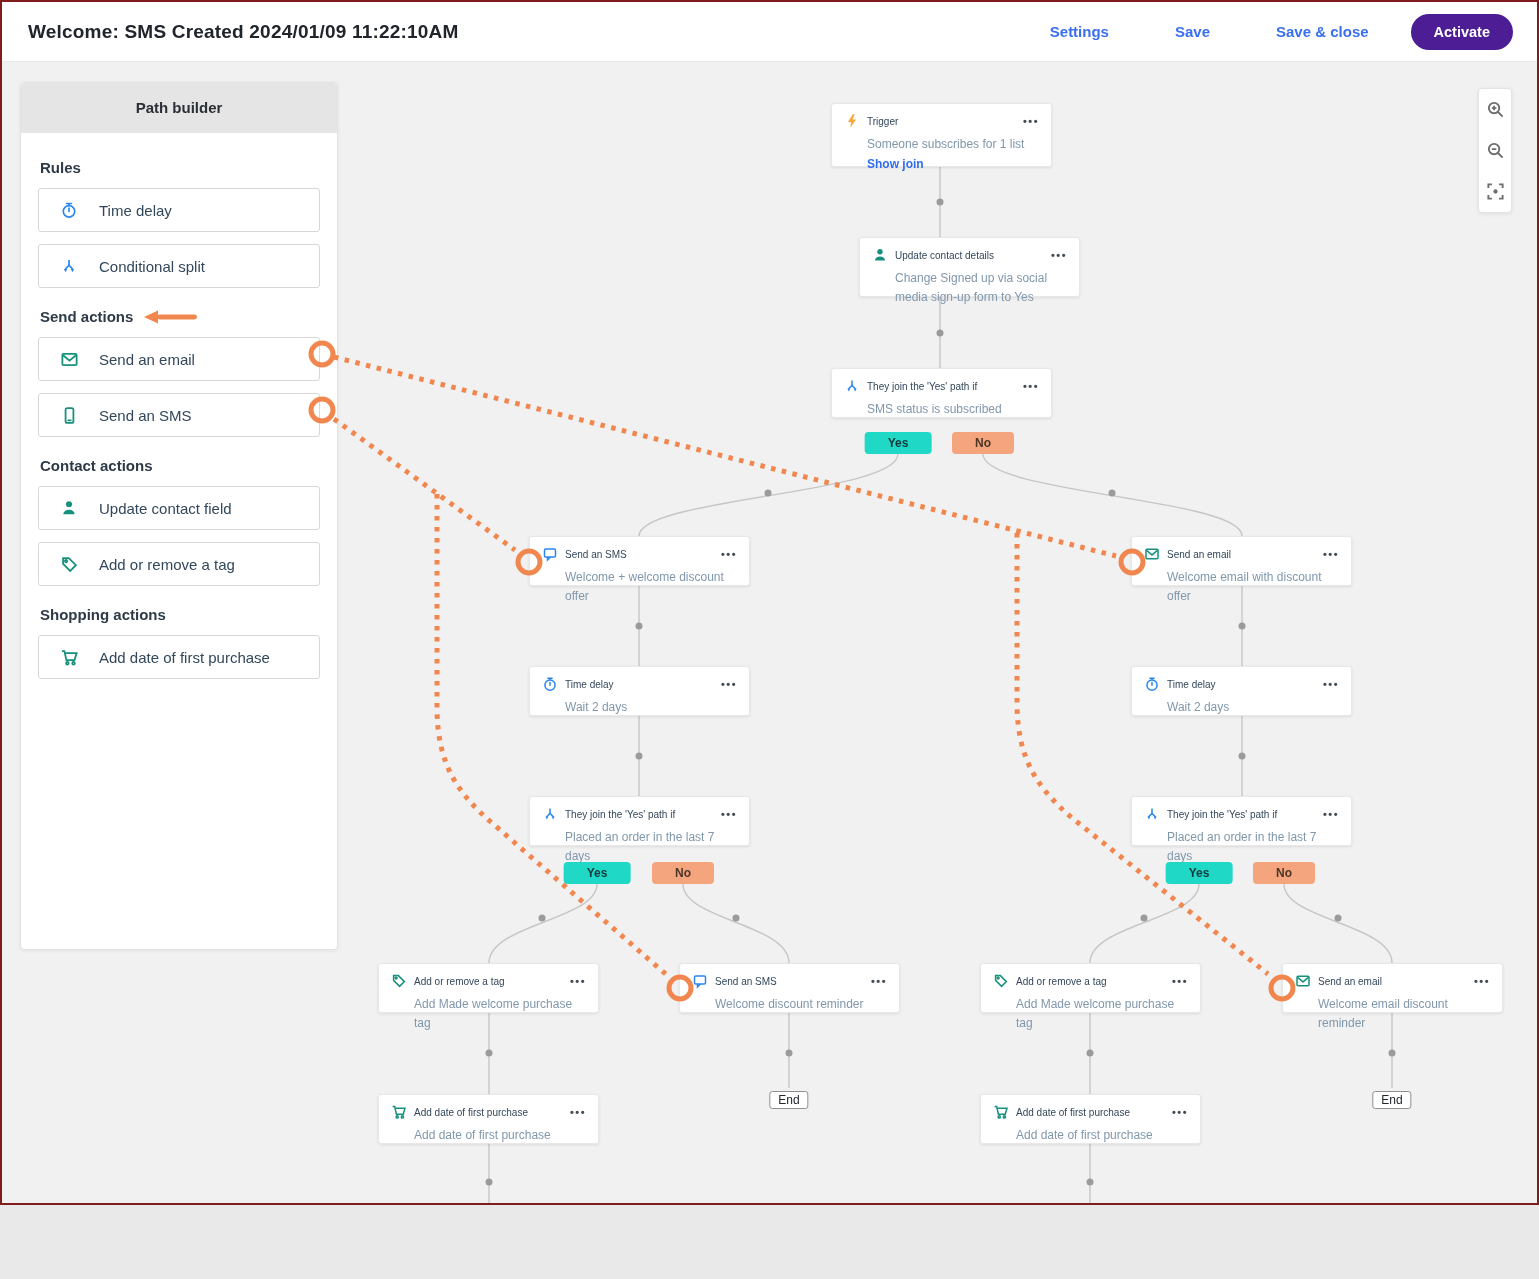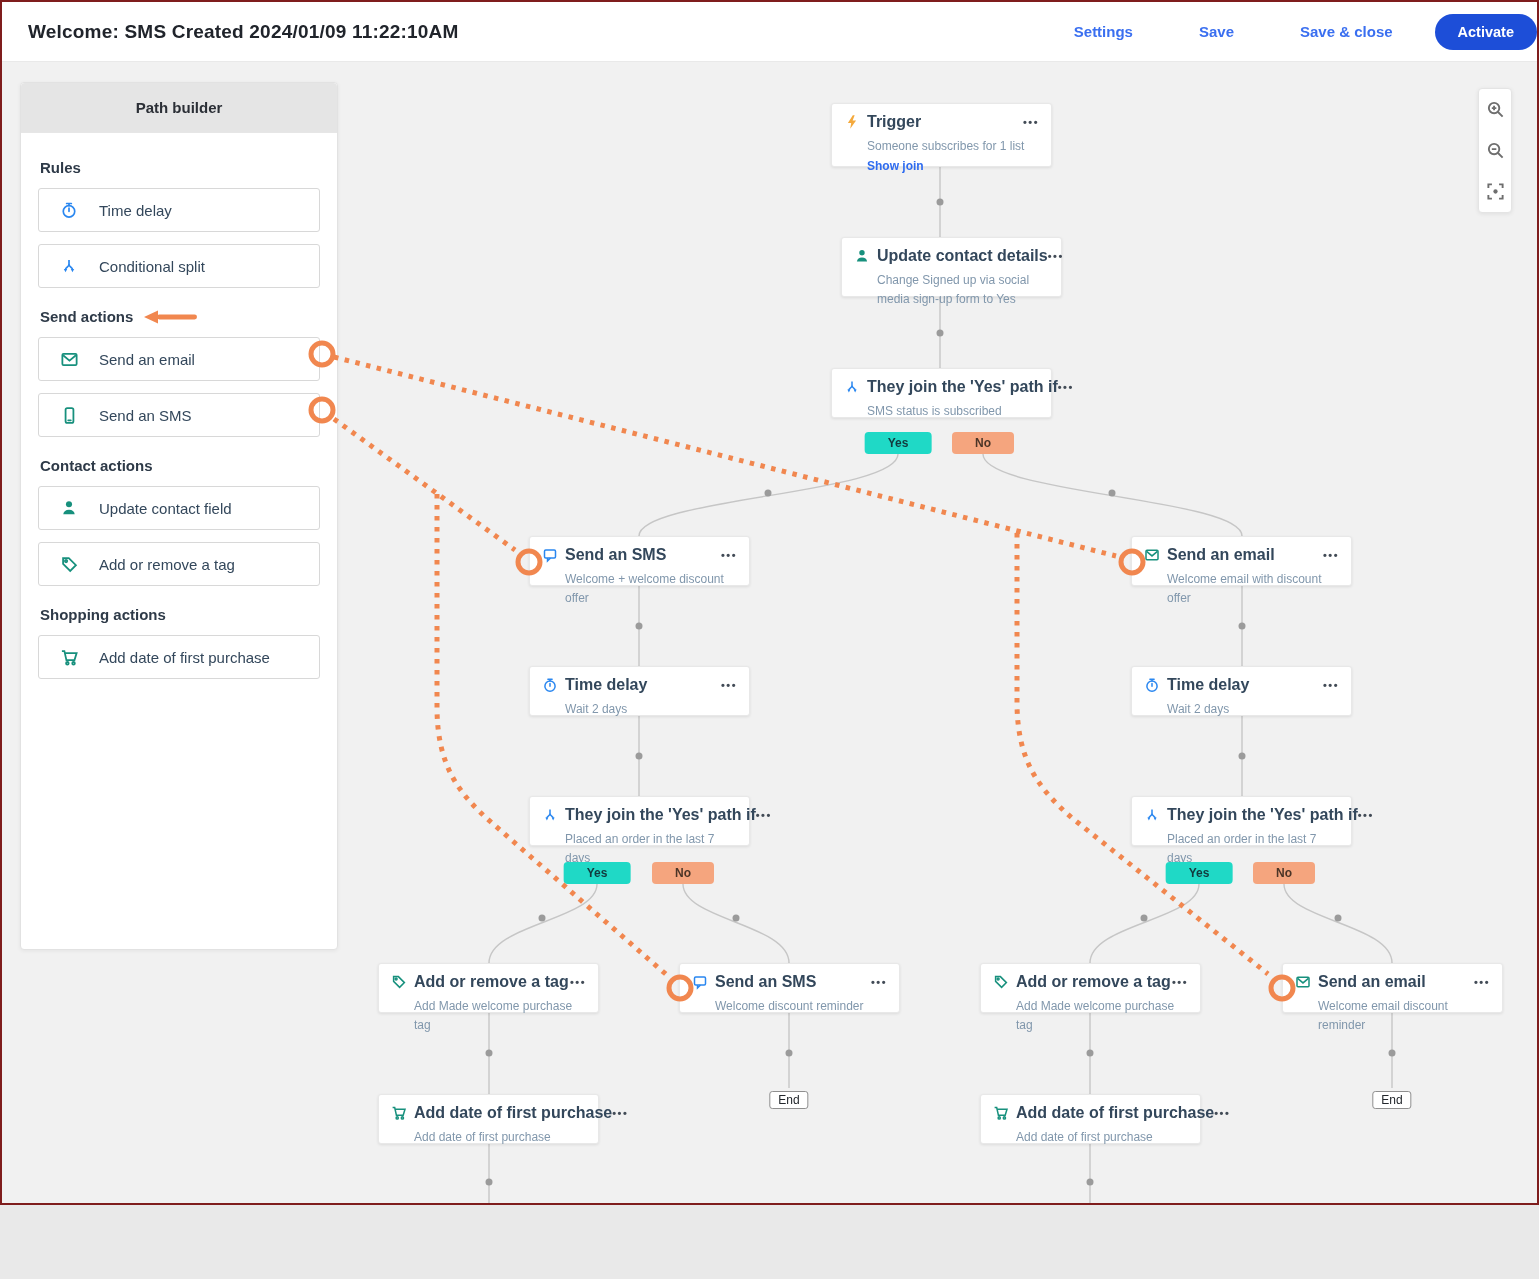--- a/index.html
+++ b/index.html
@@ -5,24 +5,24 @@
   * { margin:0; padding:0; box-sizing:border-box; }
   html,body { background:#e9e9e9; }
   body { font-family:"Liberation Sans", sans-serif; }
   .frame { position:relative; width:1539px; height:1205px; background:#f1f1f1;
            border:2px solid #7f1d1d; overflow:hidden; }
 
   
   .topbar { position:absolute; left:0; top:0; right:0; height:60px; background:#fff;
             border-bottom:1px solid #e9e9e9; display:flex; align-items:center; z-index:6; }
   .topbar h1 { font-size:19px; font-weight:700; color:#20242b; padding-left:26px; letter-spacing:.2px; }
-  .topbar-right { margin-left:auto; display:flex; align-items:center; }
+  .topbar-right { margin-left:auto; display:flex; align-items:center; padding-right:24px; }
   .toplink { font-size:15px; font-weight:700; color:#3a6ff0; text-decoration:none; margin-right:66px; cursor:pointer; }
   .toplink:last-of-type { margin-right:42px; }
-  .activate-btn { background:#1d4ed8; color:#fff; font-size:14.5px; font-weight:700;
+  .activate-btn { background:#4c1d95; color:#fff; font-size:14.5px; font-weight:700;
                   border:none; border-radius:19px; padding:10px 23px; cursor:pointer; }
 
   
   .stage { position:absolute; left:0; top:60px; width:1535px; height:1215px; background:#f1f1f1; }
   .stage svg.layer { position:absolute; left:0; top:0; pointer-events:none; }
   #gray-layer { z-index:1; }
   #orange-layer { z-index:10; }
 
   
   .pb-card { position:absolute; left:18px; top:20px; width:318px; height:868px; background:#fff;
@@ -39,21 +39,21 @@
   .pb-item .ic { width:60px; display:flex; justify-content:center; }
   .pb-item .lbl { font-size:15px; color:#33475b; }
   .label-arrow { margin-left:10px; display:inline-flex; }
 
   
   .node { position:absolute; width:221px; background:#fff; border:1px solid #e8e8e8;
           border-radius:3px; box-shadow:0 1px 3px rgba(0,0,0,.09); padding:9px 12px 8px 12px;
           z-index:3; cursor:pointer; }
   .node-head { display:flex; align-items:center; }
   .node-head .nic { width:16px; height:16px; margin-right:7px; flex:0 0 16px; }
-  .node-title { font-size:16px; font-weight:700; color:#33475b; white-space:nowrap; flex:1; }
+  .node-title { font-size:10px; font-weight:400; color:#33475b; white-space:nowrap; flex:1; }
   .node-menu { color:#414a55; letter-spacing:1.5px; font-size:11px; font-weight:700; cursor:pointer; line-height:8px; }
   .node-menu::before { content:"•••"; }
   .node-sub { font-size:12px; color:#8197ac; margin:6px 0 0 23px; line-height:1.55; }
   .node-link { font-size:12px; font-weight:700; color:#2f6cf0; margin:3px 0 0 23px; cursor:pointer; }
 
   
   .badge { position:absolute; transform:translate(-50%,-50%); font-size:12px; font-weight:700;
            padding:4px 23px; border-radius:4px; z-index:3; }
   .badge.yes { background:#1fd9c6; color:#123a3e; }
   .badge.no  { background:#f5a57e; color:#4c3527; }
@@ -230,21 +230,21 @@
         <span class="nic"><svg width="16" height="16" viewBox="0 0 16 16">
               <polygon fill="#f4a93c" points="8.8,1.2 3.9,9 7.2,9 6.2,14.8 12.1,6.6 8.6,6.6 10.7,1.2"></polygon>
             </svg></span>
         <span class="node-title">Trigger</span>
         <span class="node-menu"></span>
       </div>
       <div class="node-sub">Someone subscribes for 1 list</div>
       <div class="node-link">Show join</div>
     </div>
 
-    <div class="node" style="left:839px; top:175px; height:60px;">
+    <div class="node" style="left:857px; top:175px; height:60px;">
       <div class="node-head">
         <span class="nic"><svg width="16" height="16" viewBox="0 0 16 16">
               <circle class="fill-teal" cx="8" cy="4.7" r="2.7"></circle>
               <path class="fill-teal" d="M2.9 13.6 a5.15 4.7 0 0 1 10.2 0 z"></path>
             </svg></span>
         <span class="node-title">Update contact details</span>
         <span class="node-menu"></span>
       </div>
       <div class="node-sub">Change Signed up via social media sign-up form to Yes</div>
     </div>

